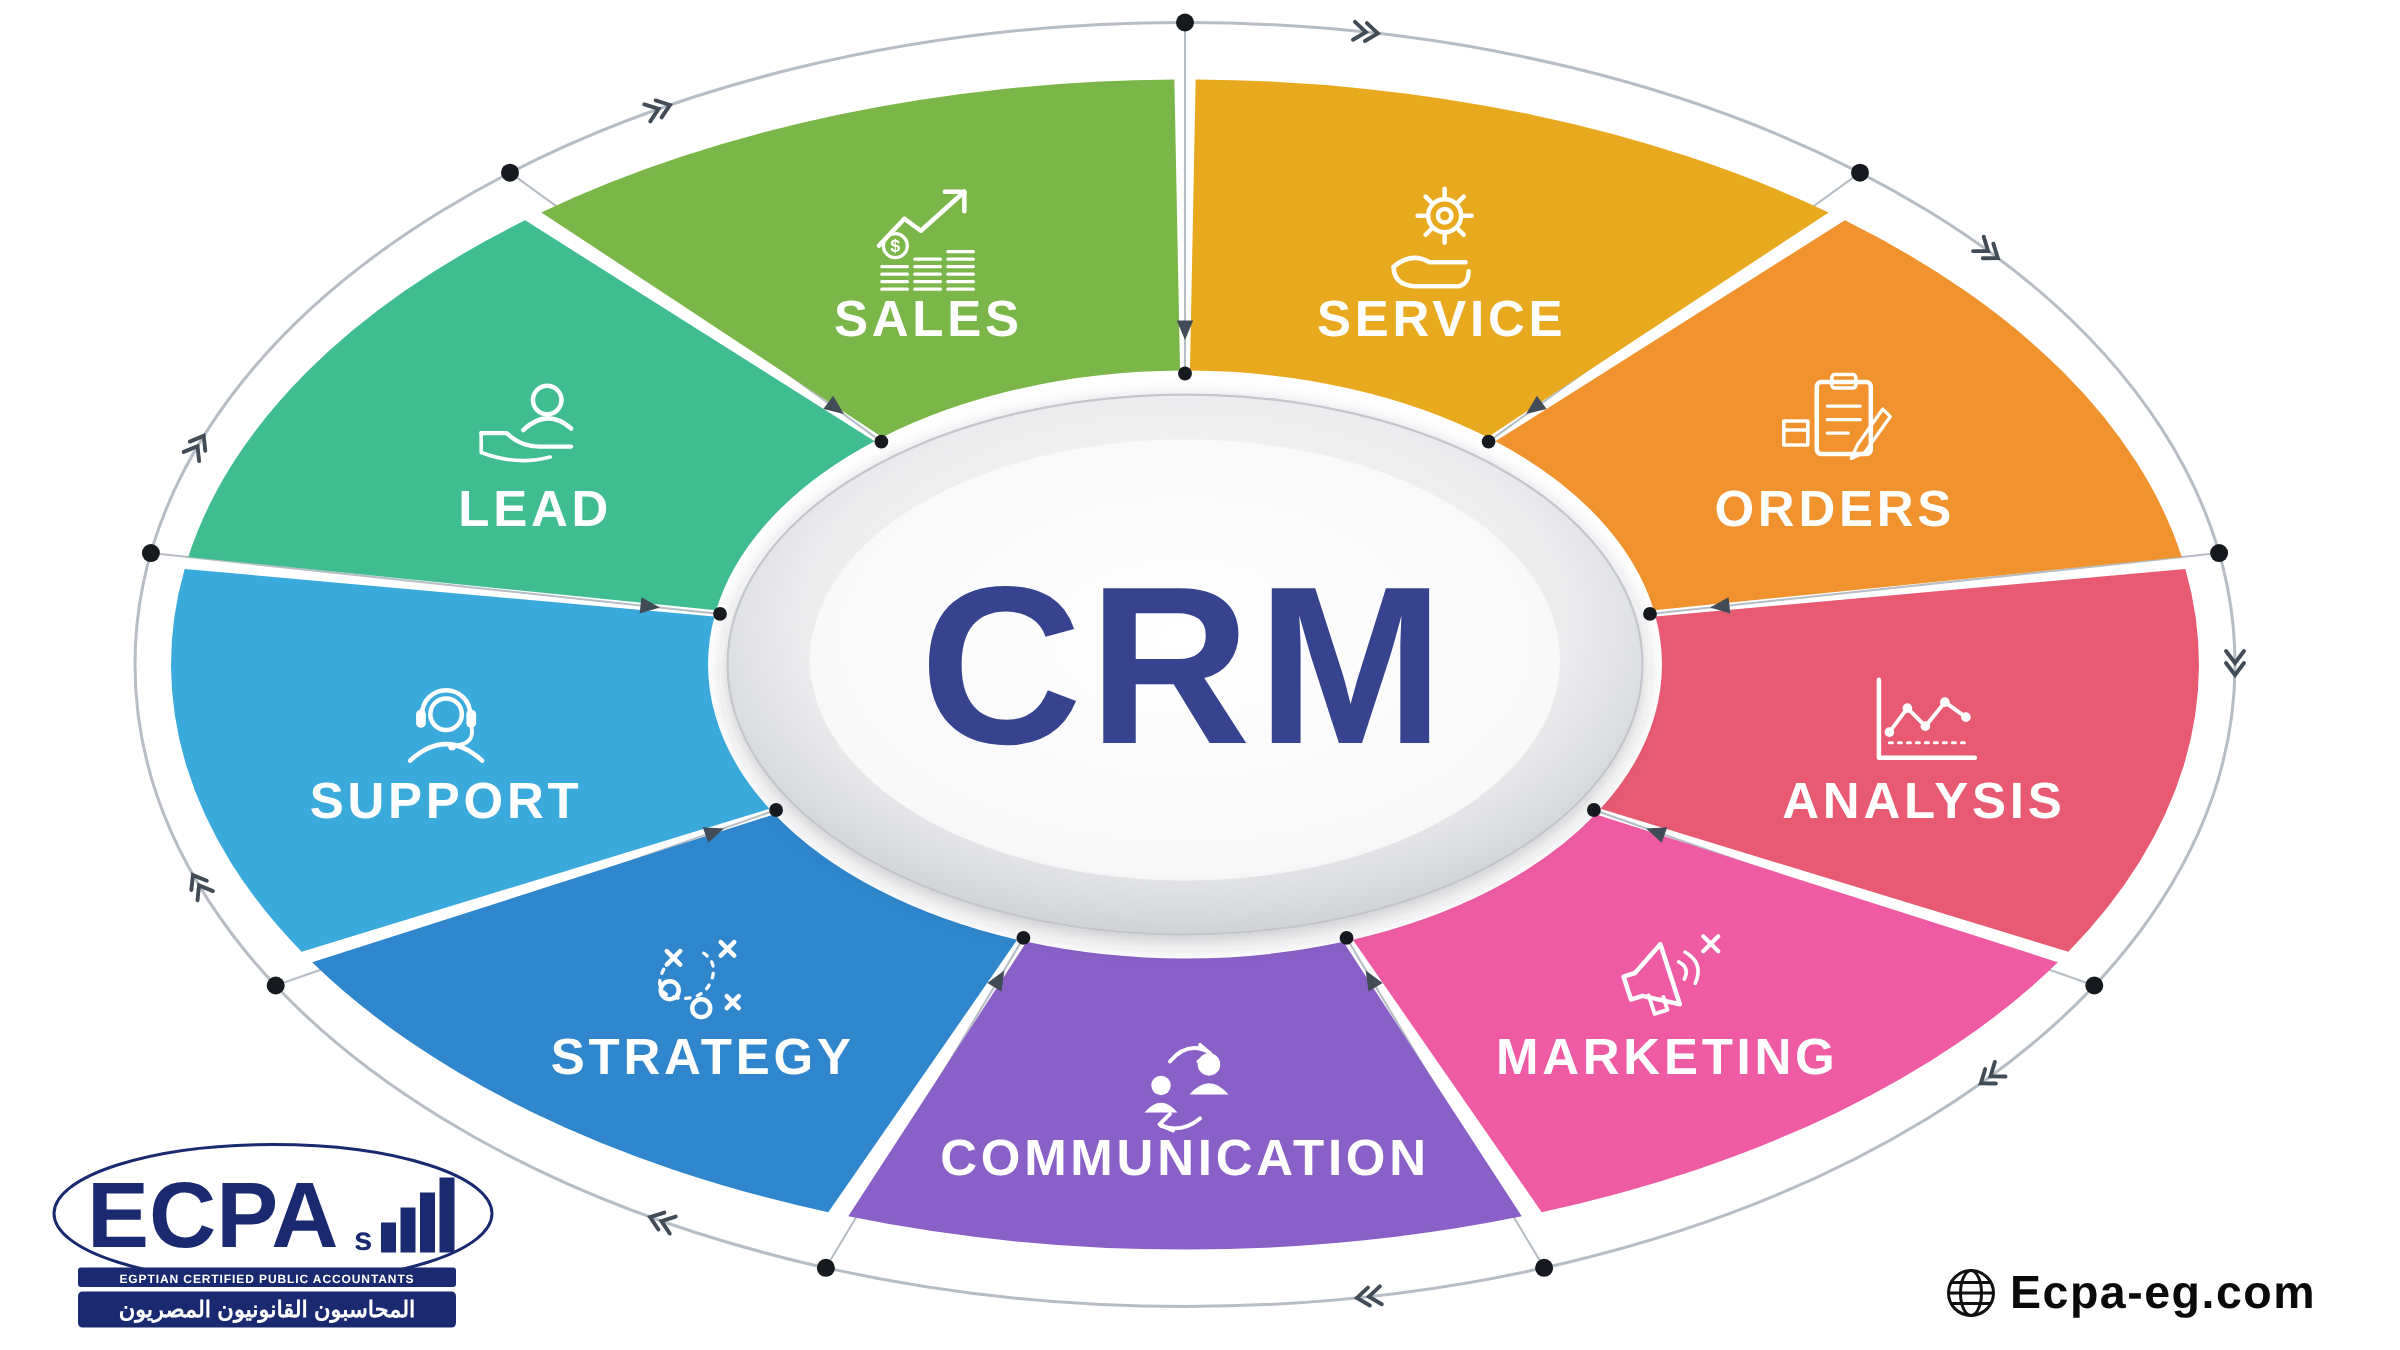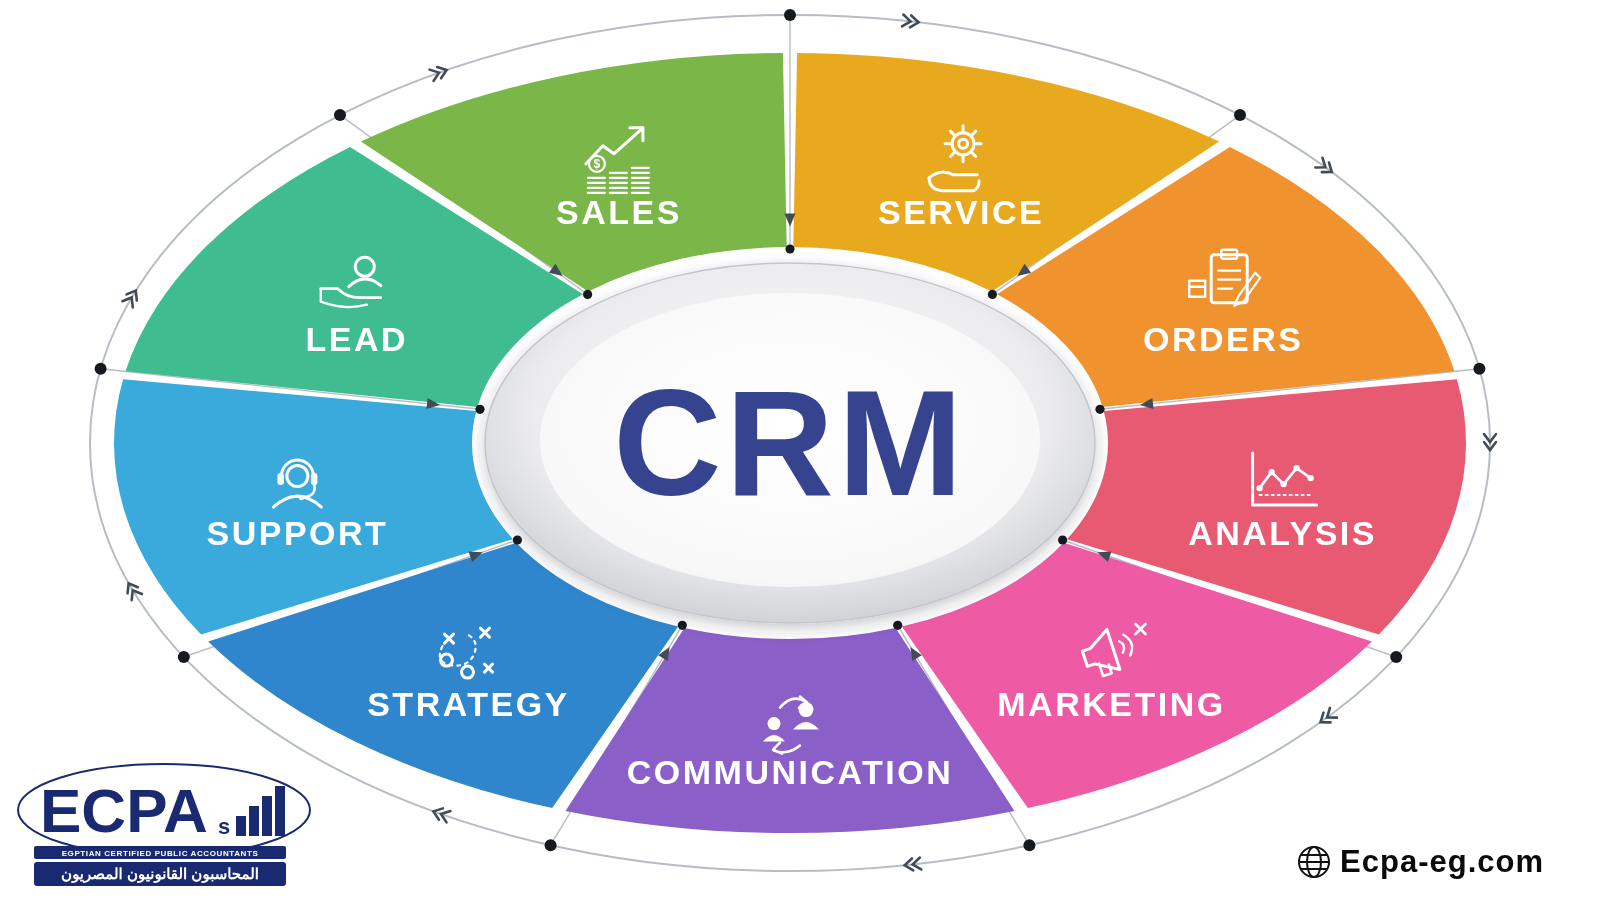--- a/index.html
+++ b/index.html
@@ -2,21 +2,21 @@
 <html><head>
 <meta charset="utf-8">
 <style>
   *{box-sizing:border-box}
   html,body{margin:0;padding:0;background:#ffffff;width:1600px;height:900px;overflow:hidden}
   .stage{position:relative;width:1600px;height:900px;font-family:"Liberation Sans",sans-serif}
   svg{font-family:"Liberation Sans",sans-serif}
   .seg-label{fill:#ffffff;font-size:34px;font-weight:bold;letter-spacing:2.5px;text-anchor:middle}
   .seg-icon{stroke:#ffffff;fill:none;stroke-width:3;stroke-linecap:round;stroke-linejoin:round}
   .crm-text{font-size:150px;font-weight:bold;letter-spacing:4px;text-anchor:middle}
-  .logo{position:absolute;left:14px;bottom:2px}
+  .logo{position:absolute;left:32px;bottom:2px}
   .logo-main{font-size:62px;font-weight:bold}
   .logo-sub{font-size:22px;font-weight:bold}
   .logo-tag{font-size:8px;font-weight:bold;letter-spacing:0.6px;fill:#ffffff;text-anchor:middle}
   .logo-ar{font-size:15px;font-weight:bold;fill:#ffffff;text-anchor:middle}
   .website{position:absolute;right:56px;bottom:20px;display:flex;align-items:center;gap:8px;
            font-weight:bold;font-size:31px;color:#0a0a0a;letter-spacing:1px}
 </style>
 </head>
 <body>
 

